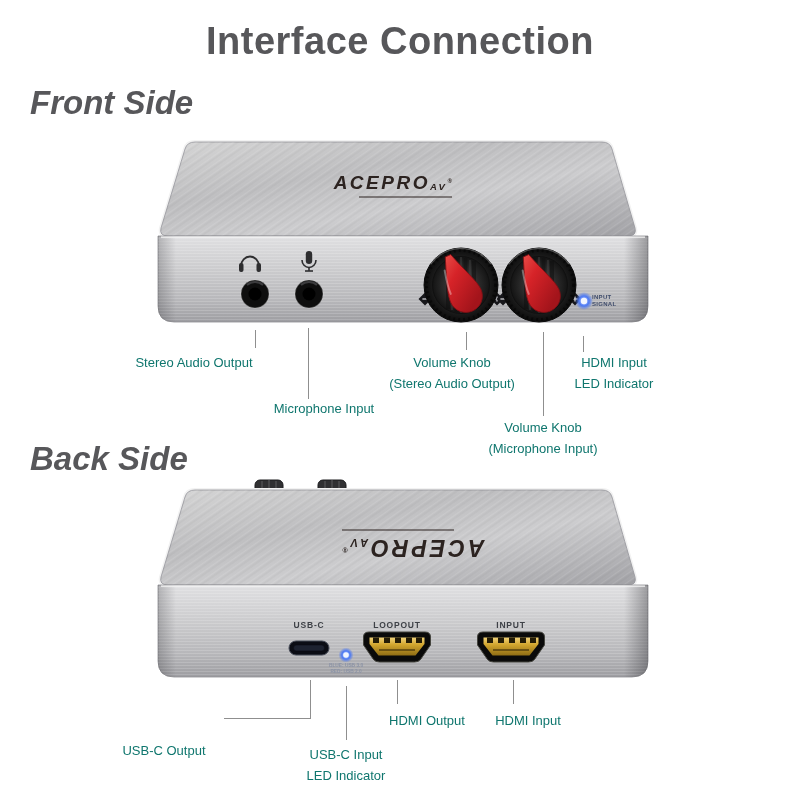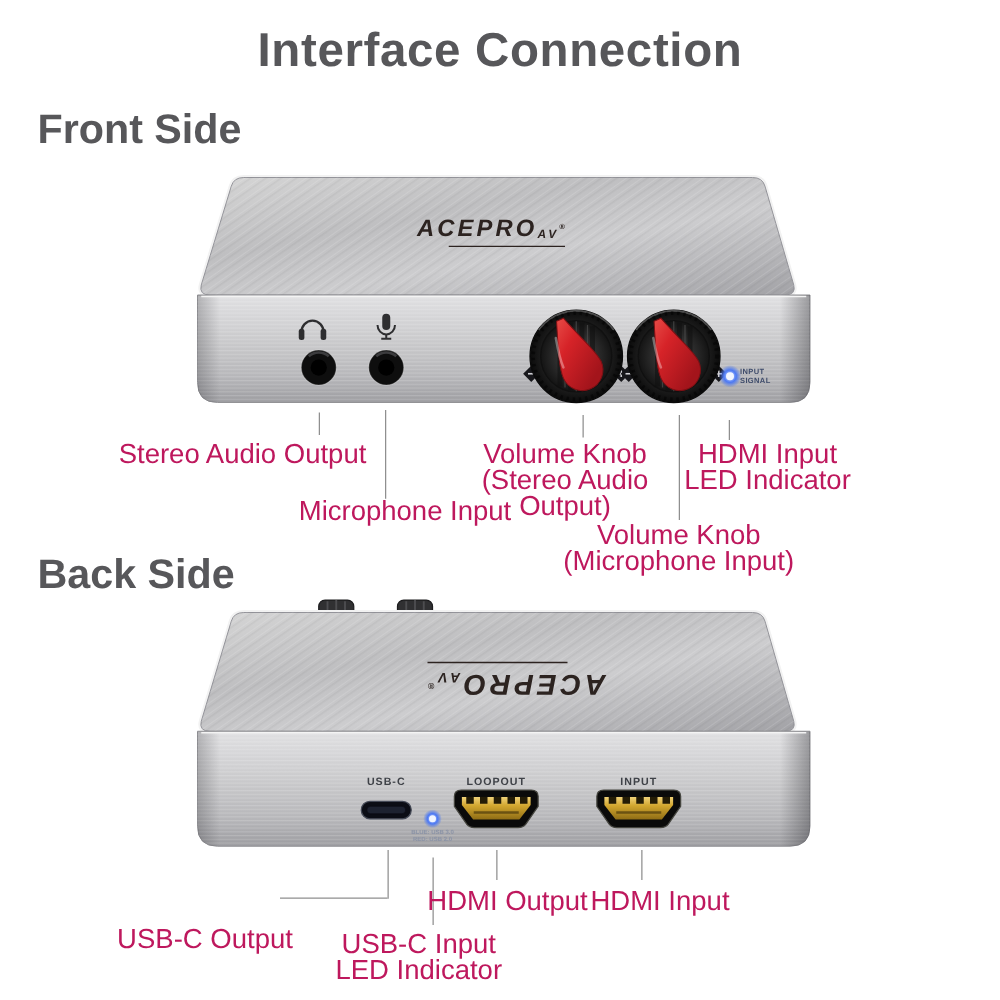--- a/index.html
+++ b/index.html
@@ -5,31 +5,31 @@
   html,body { margin:0; padding:0; background:#ffffff; }
   .canvas {
     position:relative; width:800px; height:800px; background:#ffffff;
     font-family:"Liberation Sans", sans-serif; overflow:hidden;padding-left:27px;
   }
   .title {
     position:absolute; left:0; top:20px; width:800px; text-align:center;
     font-size:38px; font-weight:700; color:#57575a; letter-spacing:.5px;
   }
   .section-heading {
-    position:absolute; left:30px; font-size:33px; font-weight:700; color:#57575a;
+    position:absolute; left:30px; font-size:33px; font-weight:700; color:#57575a;font-style:italic;
   }
   .front-heading { top:84px; }
   .back-heading  { top:440px; }
   svg.device { position:absolute; overflow:visible; }
   .front-device { left:140px; top:130px; }
   .back-device  { left:140px; top:470px; }
   .cl { position:absolute; background:#8f8f8f; }
   .callout {
     position:absolute; width:200px; text-align:center; white-space:pre-line;
-    font-size:22px; line-height:21px; color:#be185d;
+    font-size:13px; line-height:21px; color:#0f766e;
   }
   .logo-text { font-style:italic; font-weight:700; fill:#2c2320; }
 </style>
 </head>
 <body>
 
 <div class="canvas">
 
   <div class="title">Interface Connection</div>
   <div class="section-heading front-heading">Front Side</div>
@@ -297,18 +297,18 @@
     <use href="#b-hdmi" x="371" y="177"></use>
   </svg>
 
   <div class="cl" style="left:224px;top:718px;width:86px;height:1px"></div>
   <div class="cl" style="left:310px;top:680px;width:1px;height:39px"></div>
   <div class="cl" style="left:346px;top:686px;width:1px;height:54px"></div>
   <div class="cl" style="left:397px;top:680px;width:1px;height:24px"></div>
   <div class="cl" style="left:513px;top:680px;width:1px;height:24px"></div>
 
   <div class="callout" style="left:64px;top:740px">USB-C Output</div>
-  <div class="callout" style="left:235px;top:744px">USB-C Input
+  <div class="callout" style="left:246px;top:744px">USB-C Input
 LED Indicator</div>
-  <div class="callout" style="left:306px;top:710px">HDMI Output</div>
+  <div class="callout" style="left:327px;top:710px">HDMI Output</div>
   <div class="callout" style="left:428px;top:710px">HDMI Input</div>
 
 </div>
 
 </body></html>

